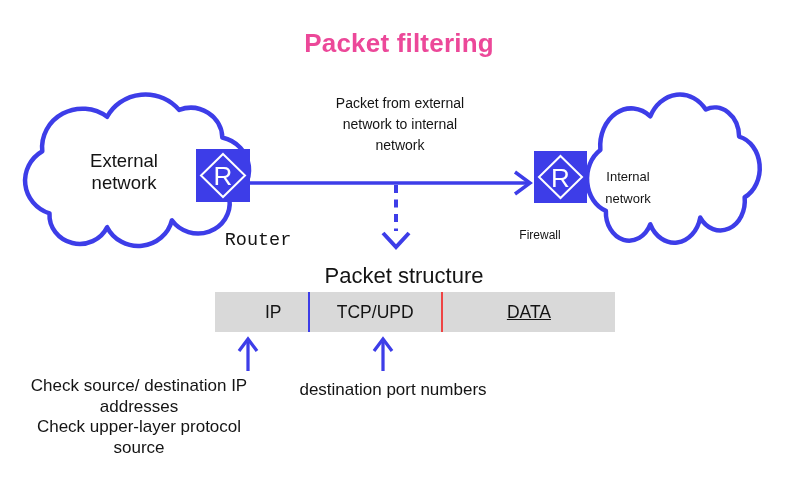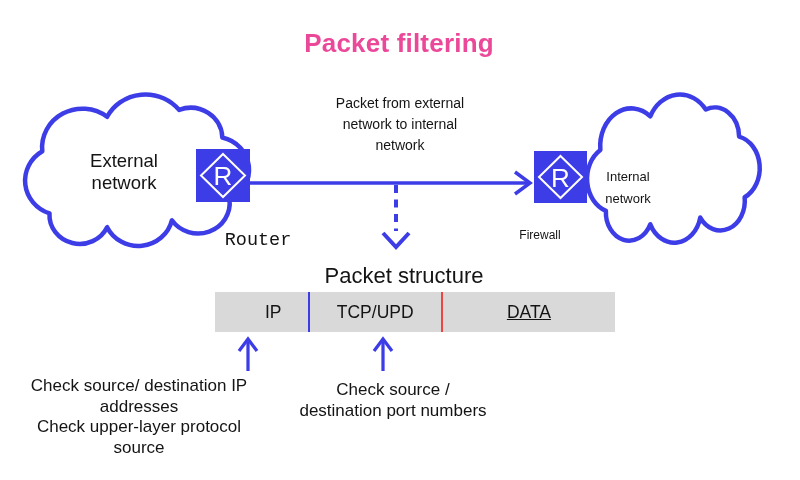--- a/index.html
+++ b/index.html
@@ -109,17 +109,16 @@
     </div>
   </div>
 
   <div id="ip-note" class="abs centered">
     <div>Check source/ destination IP</div>
     <div>addresses</div>
     <div>Check upper-layer protocol</div>
     <div>source</div>
   </div>
   <div id="port-note" class="abs centered">
-    <div>Check source /</div>
     <div>destination port numbers</div>
   </div>
 
 </div>
 
 </body></html>

